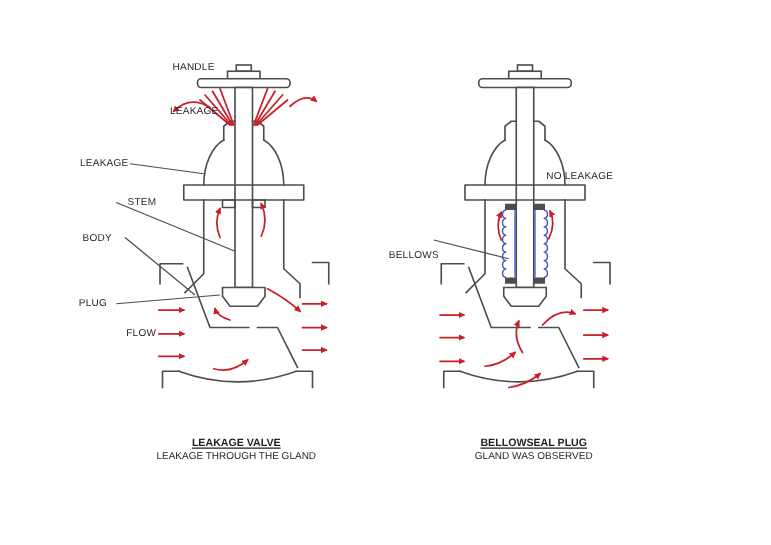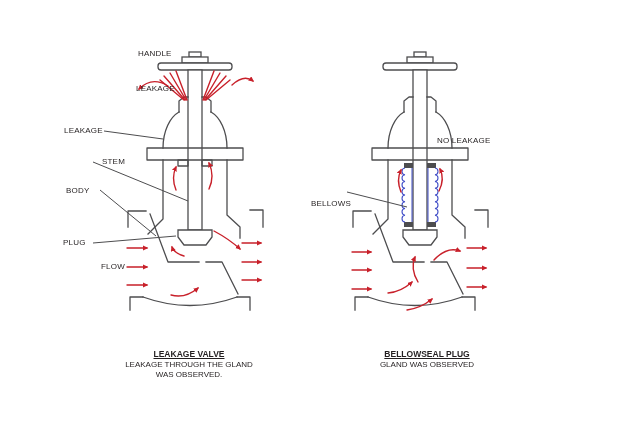--- a/index.html
+++ b/index.html
@@ -148,20 +148,19 @@
   <span class="part-label" style="left:66px;top:157px;padding-left:36px;">STEM</span>
   <span class="part-label" style="left:66px;top:186px;text-align:right;">BODY</span>
   <span class="part-label" style="left:53px;top:238px;margin-left:10px;">PLUG</span>
   <span class="part-label" style="left:101px;top:262px;">FLOW</span>
   <span class="part-label" style="left:437px;top:100px;margin-top:36px;">NO LEAKAGE</span>
   <span class="part-label" style="left:311px;top:187px;margin-top:12px;">BELLOWS</span>
 
   <div class="caption" style="left:114px;top:349px;">
     <div class="cap-title">LEAKAGE VALVE</div>
     <div>LEAKAGE THROUGH THE GLAND</div>
-    <div>WAS OBSERVED.</div>
   </div>
   <div class="caption" style="left:352px;top:349px;">
     <div class="cap-title">BELLOWSEAL PLUG</div>
     <div>GLAND WAS OBSERVED</div>
   </div>
 
 </div>
 
 </body></html>

